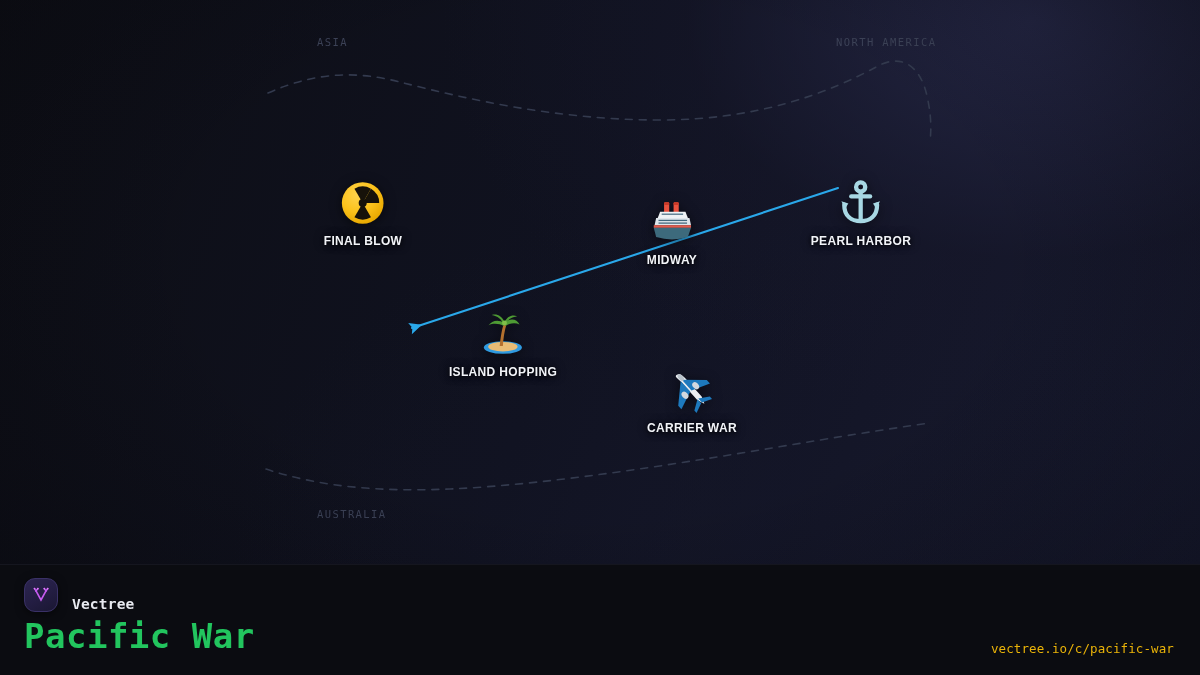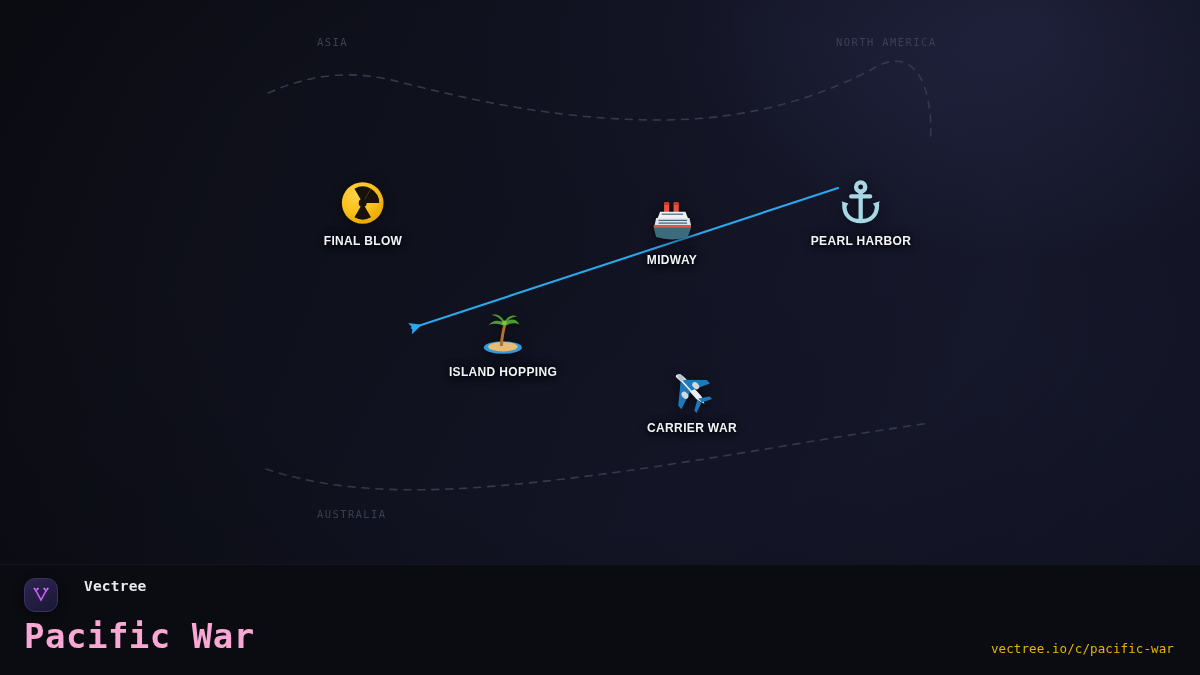--- a/index.html
+++ b/index.html
@@ -100,22 +100,22 @@
     height: 111px;
     background: #0b0c11;
     border-top: 1px solid #15161f;
   }
 
   .brand-row {
     position: absolute;
     left: 24px;
     top: 13px;
     display: flex;
-    align-items: flex-start;
-    gap: 26px;
+    align-items: flex-end;
+    gap: 14px;
   }
 
   .brand-logo {
     width: 34px;
     height: 34px;
     border-radius: 11px;
     background: linear-gradient(150deg, #2c2550 0%, #231d42 55%, #1a1733 100%);
     border: 1px solid #3a3167;
     display: flex;
     align-items: center;
@@ -131,21 +131,21 @@
     letter-spacing: 0.2px;
   }
 
   .page-title {
     position: absolute;
     left: 24px;
     top: 51px;
     font-family: "DejaVu Sans Mono", "Liberation Mono", monospace;
     font-size: 34px;
     font-weight: 700;
-    color: #f9a8d4;
+    color: #22c55e;
     letter-spacing: 0.5px;
   }
 
   .footer-url {
     position: absolute;
     right: 26px;
     top: 76px;
     font-family: "DejaVu Sans Mono", "Liberation Mono", monospace;
     font-size: 12.5px;
     color: #eab308;

